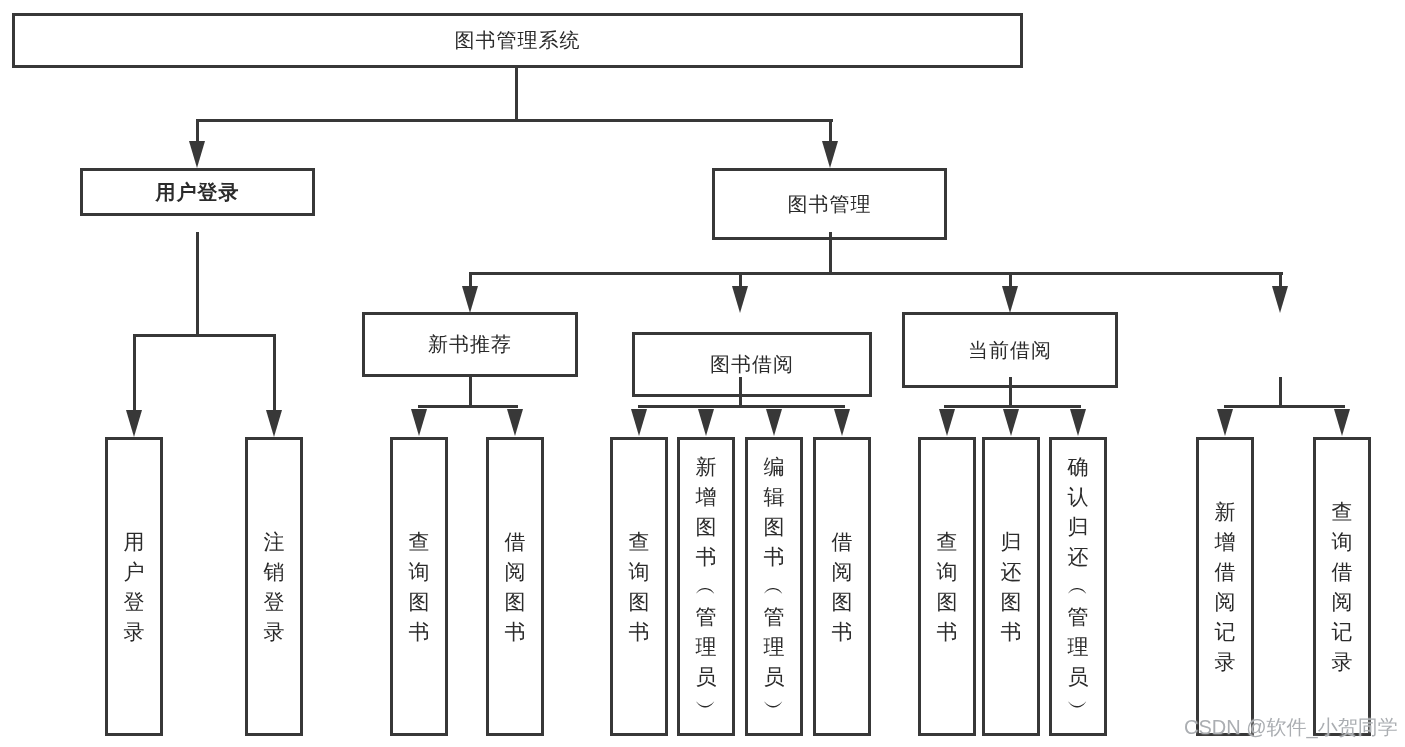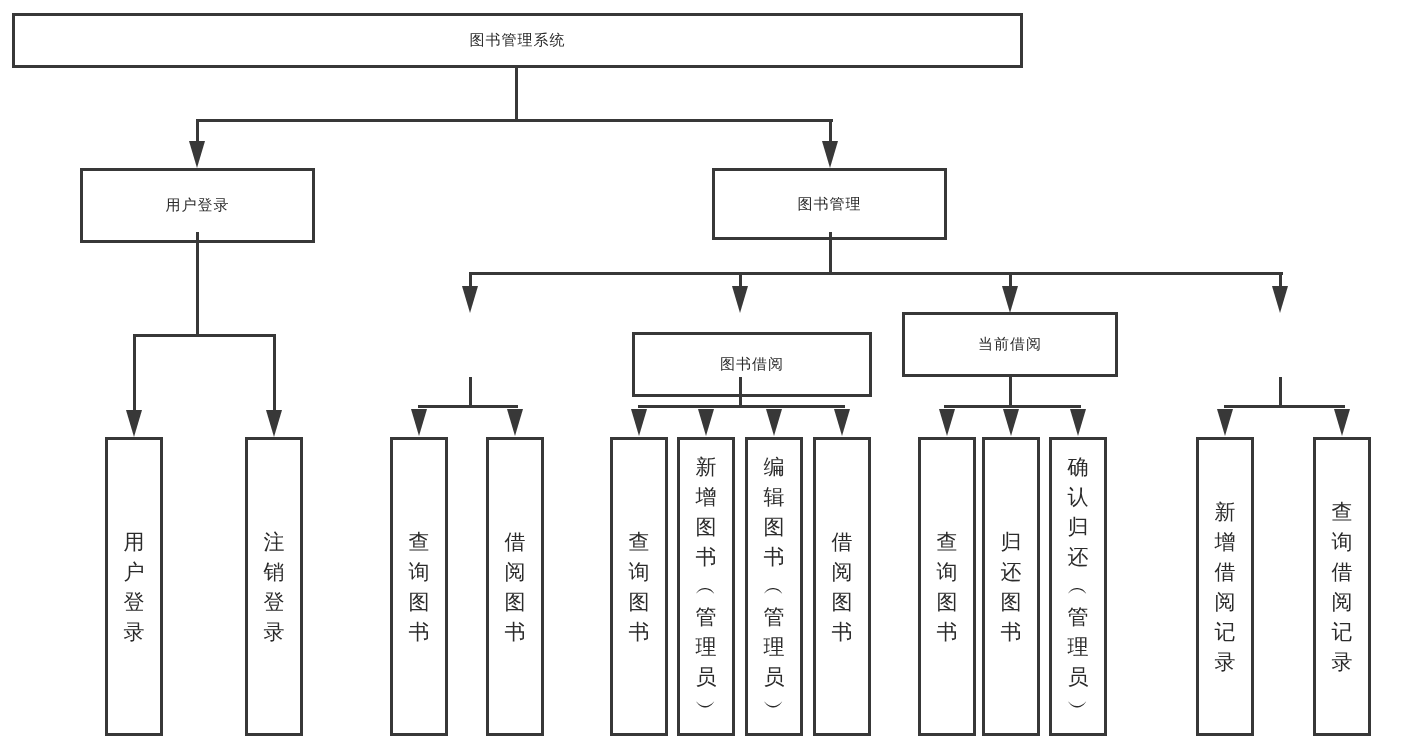--- a/index.html
+++ b/index.html
@@ -8,21 +8,21 @@
     background:var(--bg,#ffffff);
     font-family:"Liberation Sans","DejaVu Sans",sans-serif;
   }
   .canvas{position:absolute;inset:0;}
   .box{
     position:absolute;box-sizing:border-box;
     border:3px solid var(--box-border,#383838);
     background:var(--box-bg,#ffffff);
     color:var(--text,#2b2b2b);
     display:flex;align-items:center;justify-content:center;
-    font-size:15px;letter-spacing:1px;
+    font-size:20px;letter-spacing:1px;
   }
   .vbox{
     font-size:21px;letter-spacing:0;
     line-height:30px;white-space:pre-line;text-align:center;
   }
   .hl{position:absolute;height:3px;background:var(--line,#383838);}
   .vl{position:absolute;width:3px;background:var(--line,#383838);}
   .arrow{
     position:absolute;width:0;height:0;
     border-left:8px solid transparent;border-right:8px solid transparent;
@@ -41,43 +41,44 @@
 
   <div class="box" style="left:12px;top:13px;width:1011px;height:55px;">图书管理系统</div>
 
   <div class="vl" style="left:515px;top:66px;height:55px;"></div>
   <div class="hl" style="left:196px;top:119px;width:637px;"></div>
   <div class="vl" style="left:196px;top:119px;height:26px;"></div>
   <div class="arrow" style="left:189px;top:141px;"></div>
   <div class="vl" style="left:829px;top:119px;height:26px;"></div>
   <div class="arrow" style="left:822px;top:141px;"></div>
 
-  <div class="box" style="left:80px;top:168px;width:235px;height:75px;">用户登录</div>
+  <div class="box" style="left:80px;top:168px;width:235px;height:48px;font-weight:bold;">用户登录</div>
   <div class="box" style="left:712px;top:168px;width:235px;height:72px;">图书管理</div>
 
   <div class="vl" style="left:196px;top:232px;height:105px;"></div>
   <div class="hl" style="left:133px;top:334px;width:143px;"></div>
   <div class="vl" style="left:133px;top:334px;height:78px;"></div>
   <div class="arrow" style="left:126px;top:410px;"></div>
   <div class="vl" style="left:273px;top:334px;height:78px;"></div>
   <div class="arrow" style="left:266px;top:410px;"></div>
 
   <div class="vl" style="left:829px;top:232px;height:42px;"></div>
   <div class="hl" style="left:469px;top:272px;width:814px;"></div>
   <div class="vl" style="left:469px;top:272px;height:16px;"></div>
   <div class="arrow" style="left:462px;top:286px;"></div>
   <div class="vl" style="left:739px;top:272px;height:16px;"></div>
   <div class="arrow" style="left:732px;top:286px;"></div>
   <div class="vl" style="left:1009px;top:272px;height:16px;"></div>
   <div class="arrow" style="left:1002px;top:286px;"></div>
   <div class="vl" style="left:1279px;top:272px;height:16px;"></div>
   <div class="arrow" style="left:1272px;top:286px;"></div>
 
+  <div class="box" style="left:362px;top:312px;width:216px;height:65px;">新书推荐</div>
   <div class="box" style="left:632px;top:312px;width:240px;height:65px;margin-top:20px;">图书借阅</div>
-  <div class="box" style="left:902px;top:312px;width:216px;height:65px;">当前借阅</div>
+  <div class="box" style="left:902px;top:312px;width:216px;height:76px;">当前借阅</div>
 
   <div class="vl" style="left:469px;top:377px;height:30px;"></div>
   <div class="hl" style="left:418px;top:405px;width:100px;"></div>
   <div class="arrow" style="left:411px;top:409px;"></div>
   <div class="arrow" style="left:507px;top:409px;"></div>
 
   <div class="vl" style="left:739px;top:377px;height:30px;"></div>
   <div class="hl" style="left:638px;top:405px;width:207px;"></div>
   <div class="arrow" style="left:631px;top:409px;"></div>
   <div class="arrow" style="left:698px;top:409px;"></div>
@@ -164,14 +165,15 @@
 阅
 记
 录</div>
   <div class="box vbox" style="left:1313px;top:437px;width:58px;height:299px;">查
 询
 借
 阅
 记
 录</div>
 
+  <div class="watermark">CSDN @软件_小贺同学</div>
 
 </div>
 
 </body></html>

